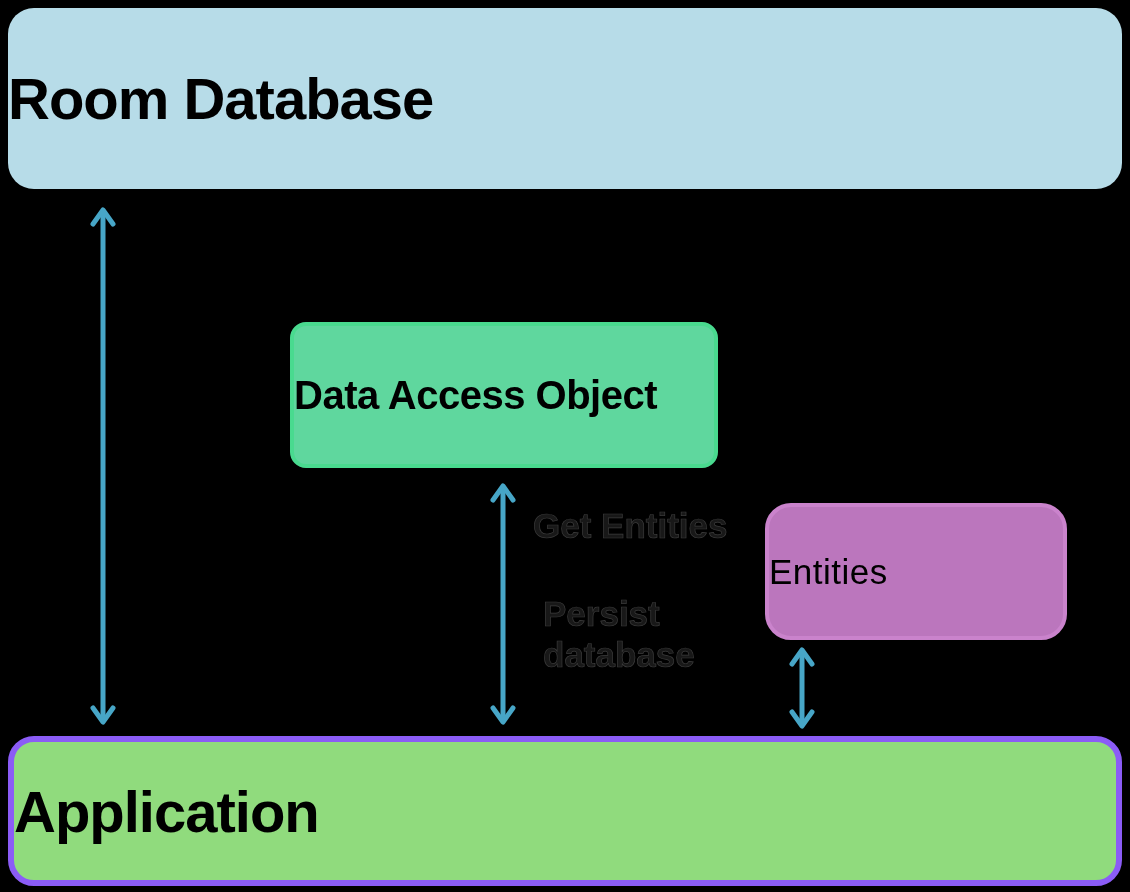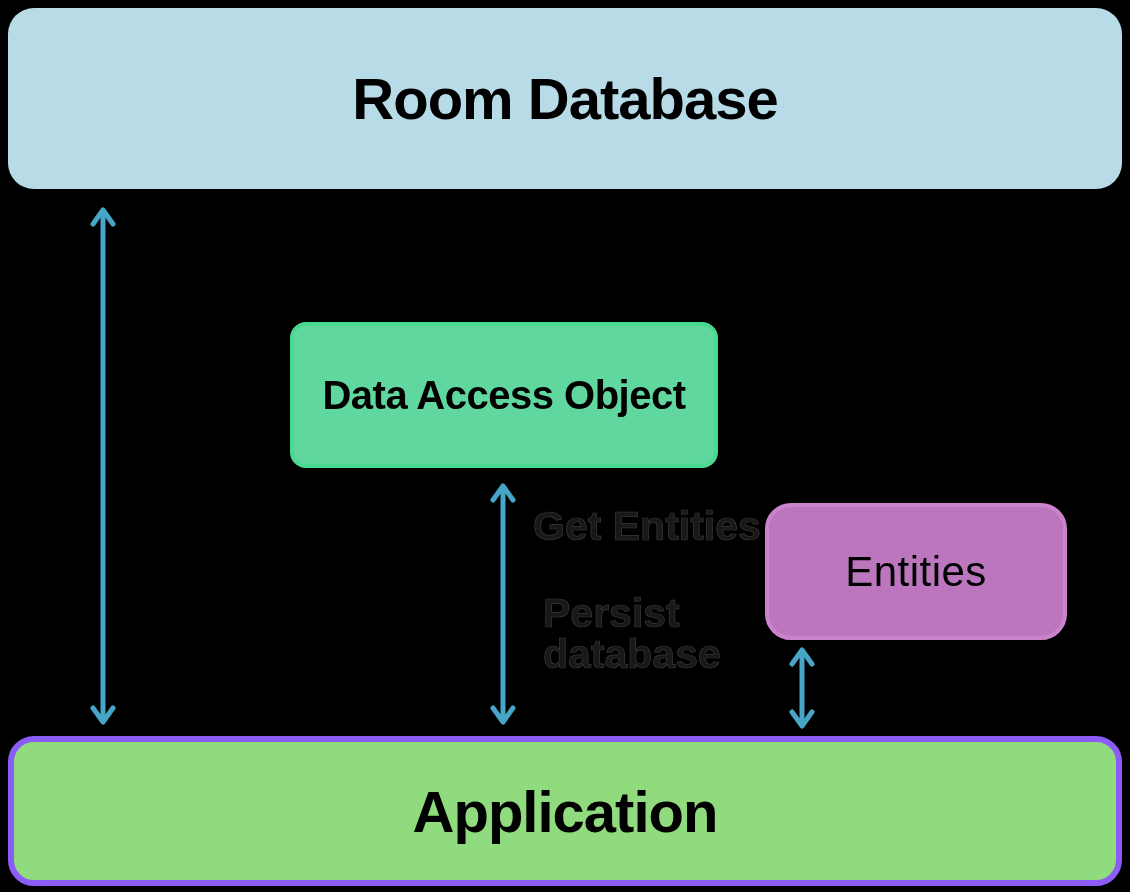--- a/index.html
+++ b/index.html
@@ -5,21 +5,21 @@
   html,body{margin:0;padding:0;background:#000;}
   .canvas{
     position:relative;
     width:1130px;height:892px;
     background:#000;
     overflow:hidden;
     font-family:"Liberation Sans", sans-serif;
   }
   .box{
     position:absolute;
-    display:flex;align-items:center;justify-content:center;
+    display:flex;align-items:center;justify-content:flex-start;
     box-sizing:border-box;
     color:#000;
   }
   .box-room{
     left:8px;top:8px;width:1114px;height:181px;
     background:#b7dce8;border-radius:26px;
   }
   .box-dao{
     left:290px;top:322px;width:428px;height:146px;
     background:#5fd79e;border:4px solid #49da8f;border-radius:16px;
@@ -27,27 +27,27 @@
   .box-entities{
     left:765px;top:503px;width:302px;height:137px;
     background:#bb76bd;border:4px solid #ca83cc;border-radius:26px;
   }
   .box-app{
     left:8px;top:736px;width:1114px;height:150px;
     background:#90db7d;border:6px solid #8b5cf6;border-radius:26px;
   }
   .title-lg{font-size:58px;font-weight:600;letter-spacing:-1px;}
   .title-md{font-size:40px;font-weight:600;letter-spacing:-0.5px;}
-  .title-ent{font-size:42px;font-weight:500;letter-spacing:0.5px;}
+  .title-ent{font-size:35px;font-weight:500;letter-spacing:0.5px;}
   .arrows{position:absolute;left:0;top:0;width:1130px;height:892px;}
   .faint-label{
     position:absolute;
     color:#181818;
     -webkit-text-stroke:0.7px #3c3c3c;
-    font-size:41px;font-weight:700;line-height:40px;
+    font-size:35px;font-weight:700;line-height:40px;
     white-space:nowrap;
   }
   .lbl-get-dao{left:145px;top:551px;}
   .lbl-get-entities{left:533px;top:506px;}
   .lbl-persist{left:543px;top:593px;line-height:41px;}
   .lbl-get-set{left:832px;top:644px;}
   .faint-label span{display:block;}
 </style>
 </head>
 <body>

